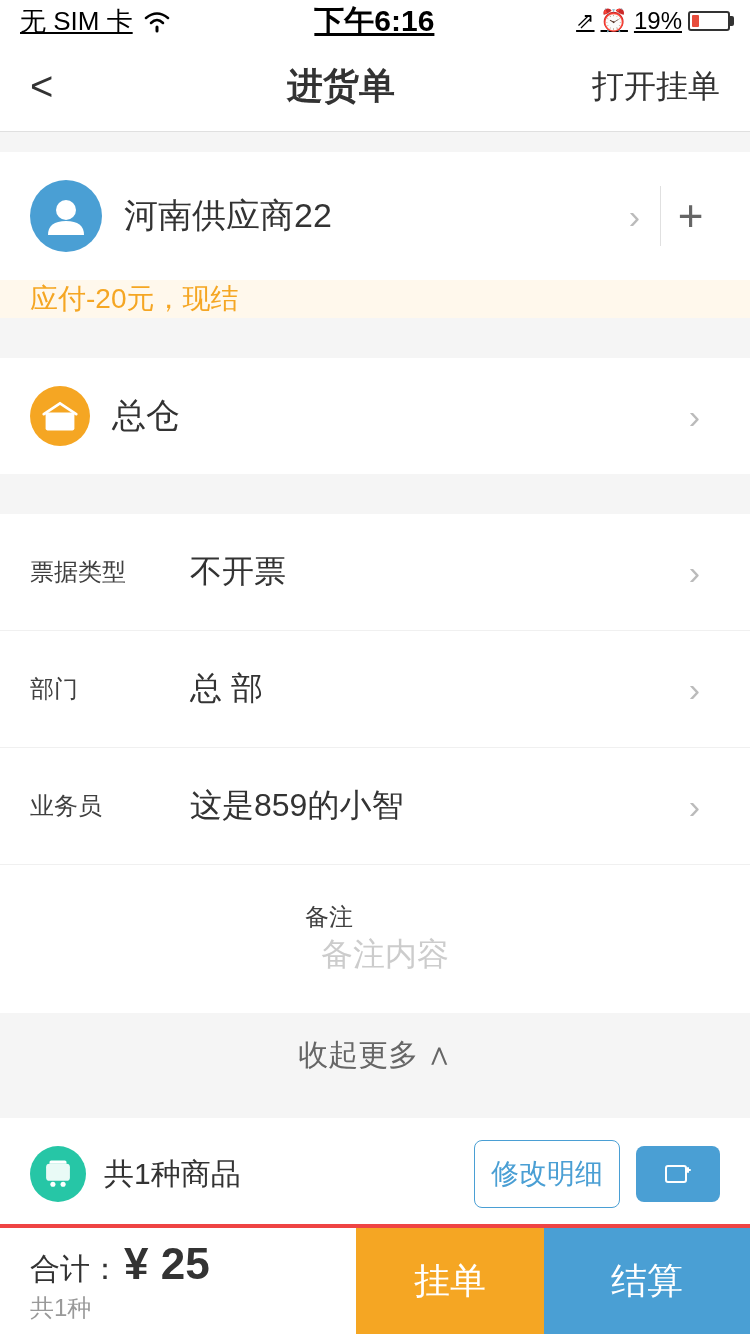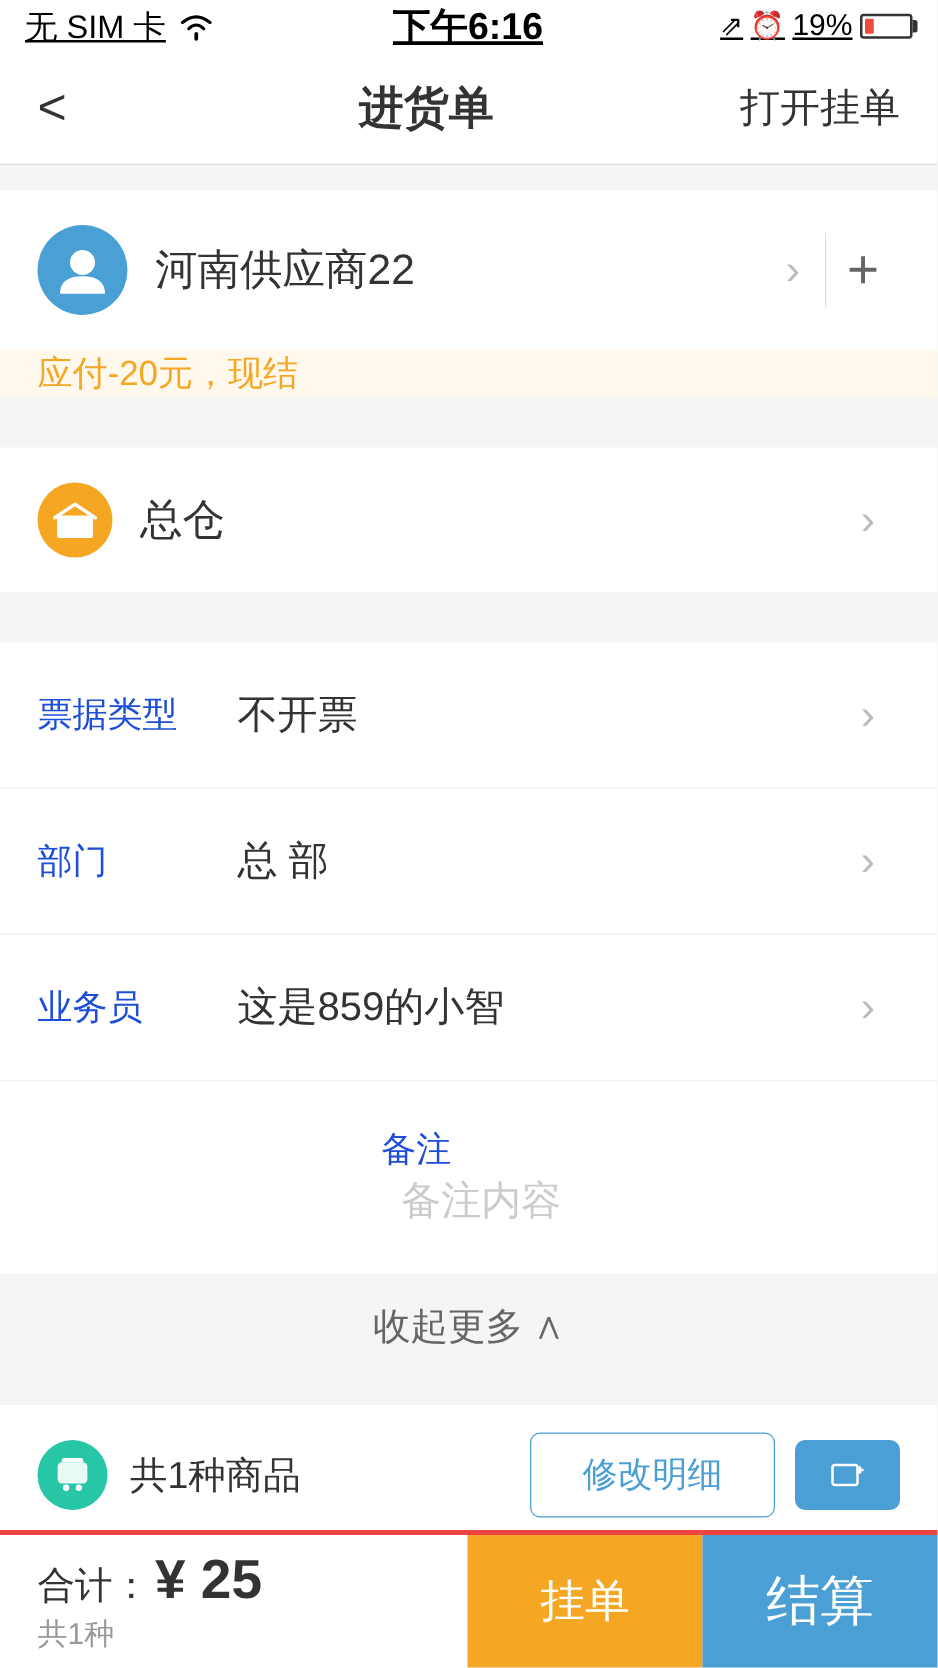--- a/index.html
+++ b/index.html
@@ -162,22 +162,22 @@
     }
     .form-row {
       display: flex;
       align-items: center;
       padding: 36px 30px;
       border-bottom: 1px solid #f0f0f0;
       cursor: pointer;
     }
     .form-row:last-child { border-bottom: none; }
     .form-label {
-      font-size: 28px;
-      color: #1d4ed8;
+      font-size: 24px;
+      color: #404040;
       width: 140px;
       flex-shrink: 0;
     }
     .form-value {
       flex: 1;
       font-size: 32px;
       color: #333;
       margin-left: 20px;
     }
     .form-value.placeholder {
@@ -215,21 +215,21 @@
     .products-count {
       flex: 1;
       font-size: 30px;
       color: #333;
     }
     .btn-modify {
       border: 1px solid #4a9fd4;
       color: #4a9fd4;
       background: #fff;
       border-radius: 8px;
-      padding: 14px 41px;
+      padding: 14px 16px;
       font-size: 28px;
       margin-right: 16px;
       cursor: pointer;
     }
     .btn-select {
       background: #4a9fd4;
       color: #fff;
       border: none;
       border-radius: 8px;
       padding: 14px 28px;
@@ -309,24 +309,24 @@
       background: #f5a623;
       color: #fff;
       font-size: 36px;
       display: flex;
       align-items: center;
       justify-content: center;
       cursor: pointer;
       border: none;
     }
     .btn-checkout {
-      width: 188px;
+      width: 206px;
       background: #4a9fd4;
       color: #fff;
-      font-size: 43px;
+      font-size: 36px;
       display: flex;
       align-items: center;
       justify-content: center;
       cursor: pointer;
       border: none;
     }
   </style>
 </head>
 <body>
 

